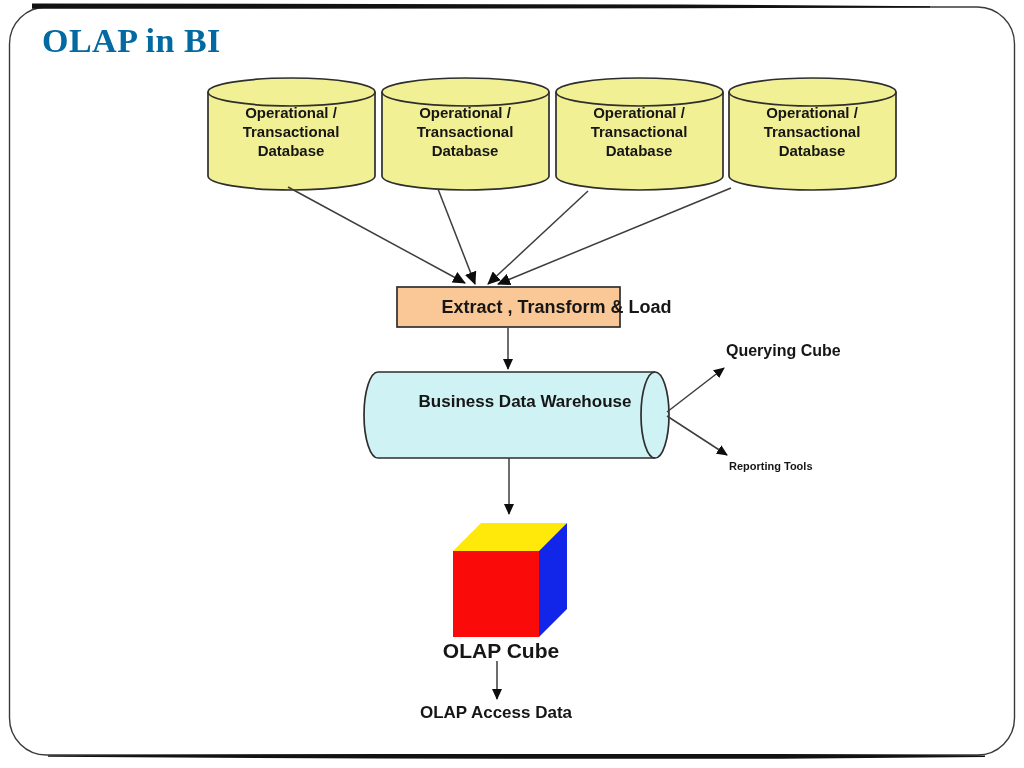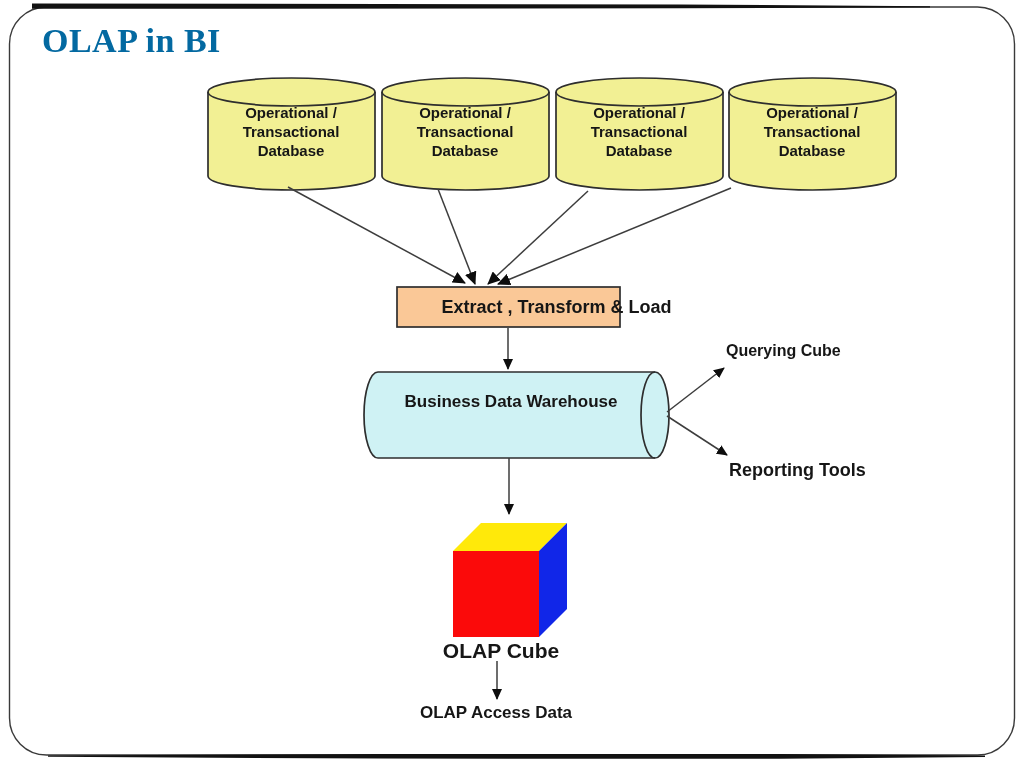--- a/index.html
+++ b/index.html
@@ -25,24 +25,24 @@
     position:absolute;left:42px;top:22px;
     font-family:"Liberation Serif", serif;
     font-size:34px;font-weight:bold;color:#0369a1;
     letter-spacing:0.5px;white-space:nowrap;
   }
   .db-label{width:140px;font-size:15px;line-height:19px;top:103px;}
   #db-label-1{left:221px;} #db-label-2{left:395px;}
   #db-label-3{left:569px;} #db-label-4{left:742px;}
   #etl-label{left:397px;top:287px;width:223px;height:40px;
     display:flex;align-items:center;justify-content:center;font-size:18px;margin-left:48px;}
-  #warehouse-label{left:366px;top:372px;width:290px;height:60px;
+  #warehouse-label{left:380px;top:372px;width:290px;height:60px;
     display:flex;align-items:center;justify-content:center;font-size:17px;}
   #querying-label{left:726px;top:342px;font-size:16px;}
-  #reporting-label{left:729px;top:460px;font-size:18px;text-align:right;}
+  #reporting-label{left:729px;top:460px;font-size:11px;text-align:right;}
   #cube-label{left:431px;top:639px;width:140px;font-size:21px;}
   #access-label{left:406px;top:703px;width:180px;font-size:17px;}
 </style>
 </head>
 <body>
 
 <svg id="diagram-svg" width="1024" height="768" viewBox="0 0 1024 768">
   <defs>
     <marker id="ah-big" markerUnits="userSpaceOnUse" markerWidth="14" markerHeight="12" refX="12" refY="6" orient="auto">
       <path class="arrowhead" d="M0,0 L13,6 L0,12 Z"></path>

